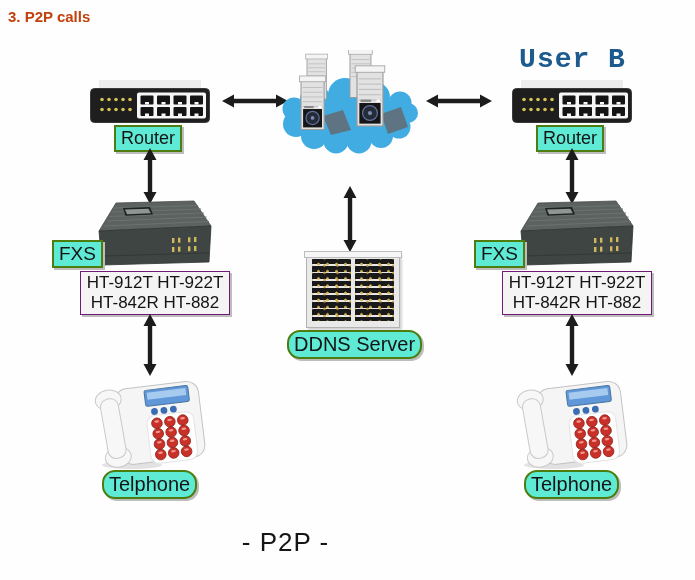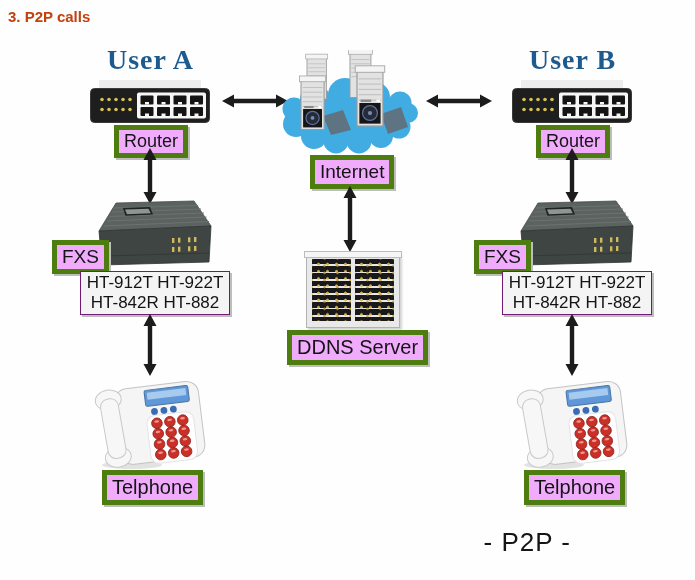--- a/index.html
+++ b/index.html
@@ -10,33 +10,33 @@
   .abs { position:absolute; }
   .title {
     position:absolute; left:8px; top:8px;
     font:bold 15px "Liberation Sans", sans-serif; color:#c2410c;
   }
   .user {
     position:absolute; width:135px; top:44px; text-align:center;
     font:bold 28px "Liberation Serif", serif; color:#1d5b8f; letter-spacing:1px;
   }
   .tag {
-    position:absolute; background:#f0abfc; border:5px solid #4d7c0f;
+    position:absolute; background:#5eead4; border:2px solid #4d7c0f;
     box-shadow:2px 2px 0 #bdbdbd; padding:0 5px; white-space:nowrap;
     font:18px/1.25 "Liberation Sans", sans-serif; color:#141414;
   }
   .t19 { font-size:19px; }
-  .t20 { font-size:20px; }
+  .t20 { font-size:20px;border-radius:13px; }
   .models {
     position:absolute; width:148px; text-align:center;
     background:#f4f4f4; border:1px solid #701a75; box-shadow:2px 2px 0 #bdbdbd;
     font:17px/1.18 "Liberation Sans", sans-serif; color:#141414; padding:1px 0;
   }
   .footer {
-    position:absolute; left:0; top:527px; width:571px; text-align:right;
+    position:absolute; left:0; top:527px; width:571px; text-align:center;
     font:26px "Liberation Sans", sans-serif; color:#151515; letter-spacing:1px;
   }
   .ddns {
     position:absolute; left:306px; top:252px; width:92px; height:74px;
     background:#e9e9e9; border:1px solid #b2b2b2; box-shadow:2px 2px 2px #d4d4d4;
   }
   .ddns::before {
     content:""; position:absolute; left:-3px; right:-3px; top:-2px; height:5px;
     background:#f6f6f6; border:1px solid #bdbdbd;
   }
@@ -52,21 +52,20 @@
   }
   svg { display:block; }
 </style>
 </head>
 <body>
 
 <div id="canvas">
 
   <div class="title">3. P2P calls</div>
 
-  <div class="user" style="left:83px;">User A</div>
 
   <div class="abs" style="left:90px; top:80px;">
     <svg width="120" height="46" viewBox="0 0 120 46">
       <rect x="9" y="0" width="102" height="13" fill="#ededed"></rect>
       <rect x="0.5" y="8.5" width="119" height="34" rx="4" fill="#1d1e1d" stroke="#3a3a3a"></rect>
       <g fill="#d6c254">
         <circle cx="12" cy="19.5" r="1.8"></circle>
           <circle cx="19" cy="19.5" r="1.8"></circle>
           <circle cx="26" cy="19.5" r="1.8"></circle>
           <circle cx="33" cy="19.5" r="1.8"></circle>
@@ -245,37 +244,36 @@
         <ellipse cx="69" cy="68" rx="57" ry="25"></ellipse>
       </g>
       <polygon points="42,66 62,60 70,80 50,85" fill="#5e7482"></polygon>
       <polygon points="100,64 120,57 127,77 107,84" fill="#5e7482"></polygon>
       <use href="#tw" transform="translate(26,5) scale(0.88)"></use>
       <use href="#tw" transform="translate(69,0) scale(0.95)"></use>
       <use href="#tws" transform="translate(20,27) scale(1.05)"></use>
       <use href="#tws" transform="translate(76,17) scale(1.18)"></use>
     </svg>
   </div>
-  <div class="tag t19" style="left:310px; top:155px;">Internet</div>
 
   <div class="abs" style="left:342px; top:186px;">
     <svg width="16" height="66" viewBox="0 0 16 66">
         <polygon fill="#1c1c1c" points="8,0 14.5,12 10.2,12 10.2,54 14.5,54 8,66 1.5,54 5.8,54 5.8,12 1.5,12"></polygon>
       </svg>
   </div>
 
   <div class="ddns">
     <div class="ddns-cols">
       <div class="ddns-col"></div>
       <div class="ddns-col"></div>
     </div>
   </div>
   <div class="tag t20" style="left:287px; top:330px;">DDNS Server</div>
 
-  <div class="user" style="left:505px;">User B</div>
+  <div class="user" style="left:505px;font-family:Liberation Mono, monospace;">User B</div>
 
   <div class="abs" style="left:512px; top:80px;">
     <svg width="120" height="46" viewBox="0 0 120 46">
       <rect x="9" y="0" width="102" height="13" fill="#ededed"></rect>
       <rect x="0.5" y="8.5" width="119" height="34" rx="4" fill="#1d1e1d" stroke="#3a3a3a"></rect>
       <g fill="#d6c254">
         <circle cx="12" cy="19.5" r="1.8"></circle>
           <circle cx="19" cy="19.5" r="1.8"></circle>
           <circle cx="26" cy="19.5" r="1.8"></circle>
           <circle cx="33" cy="19.5" r="1.8"></circle>

